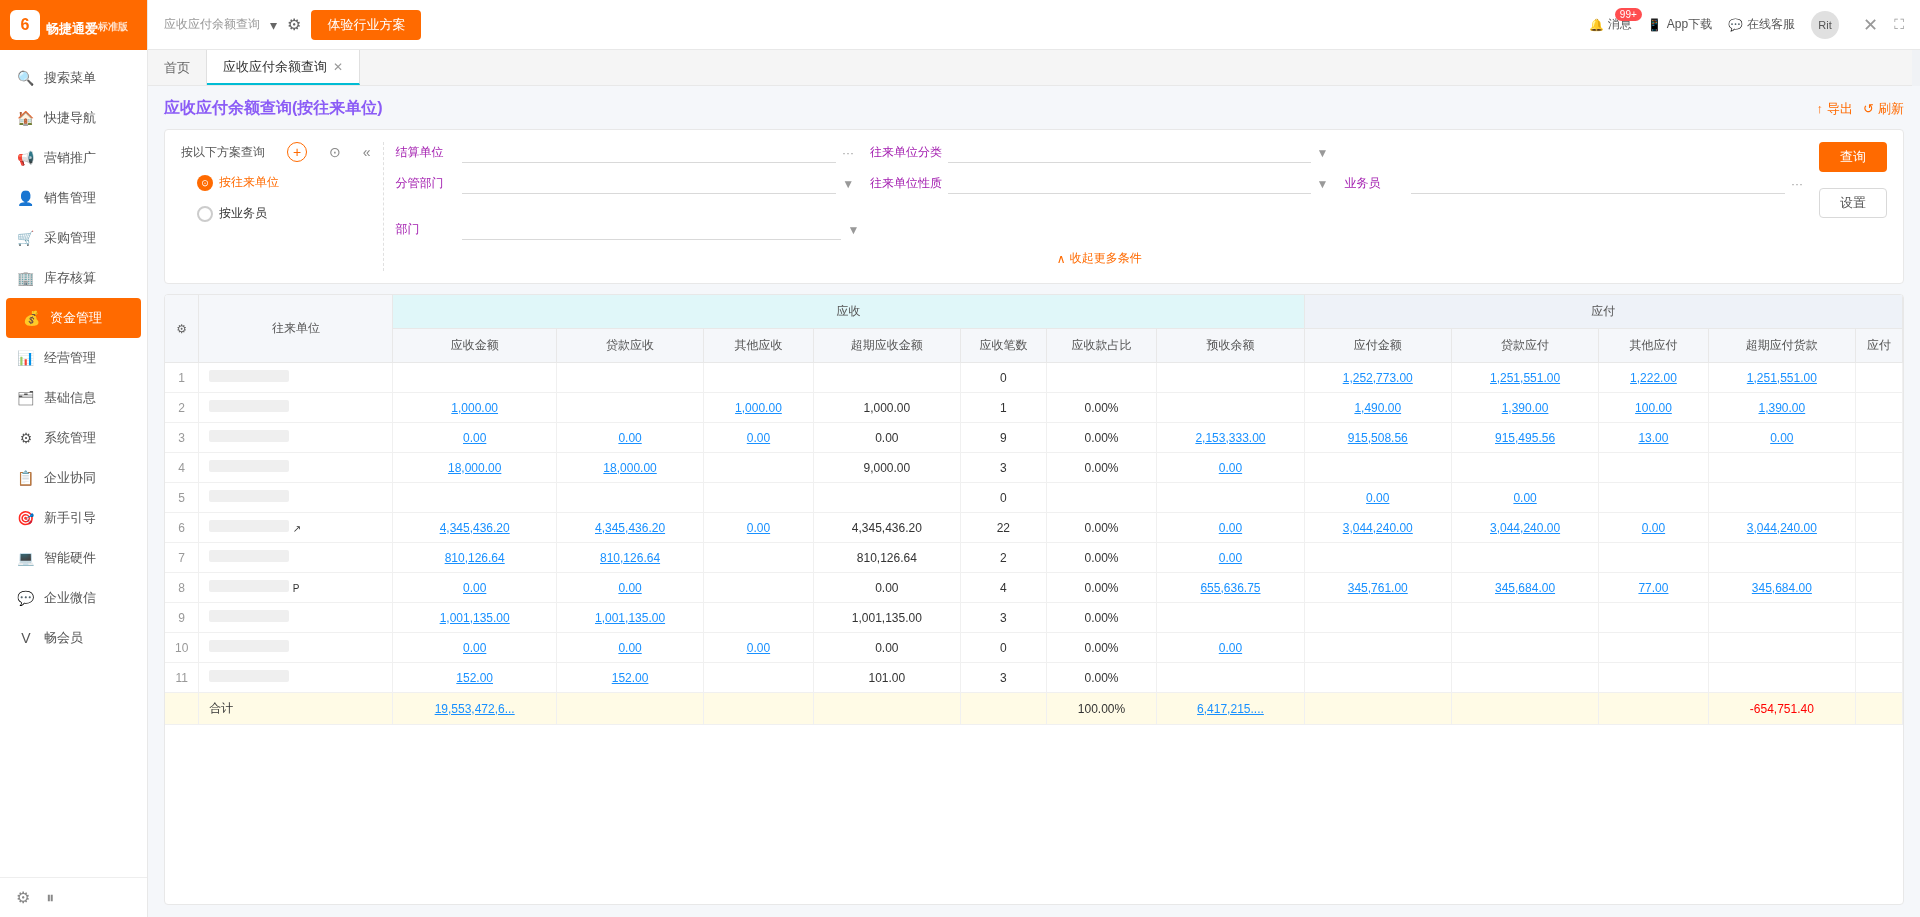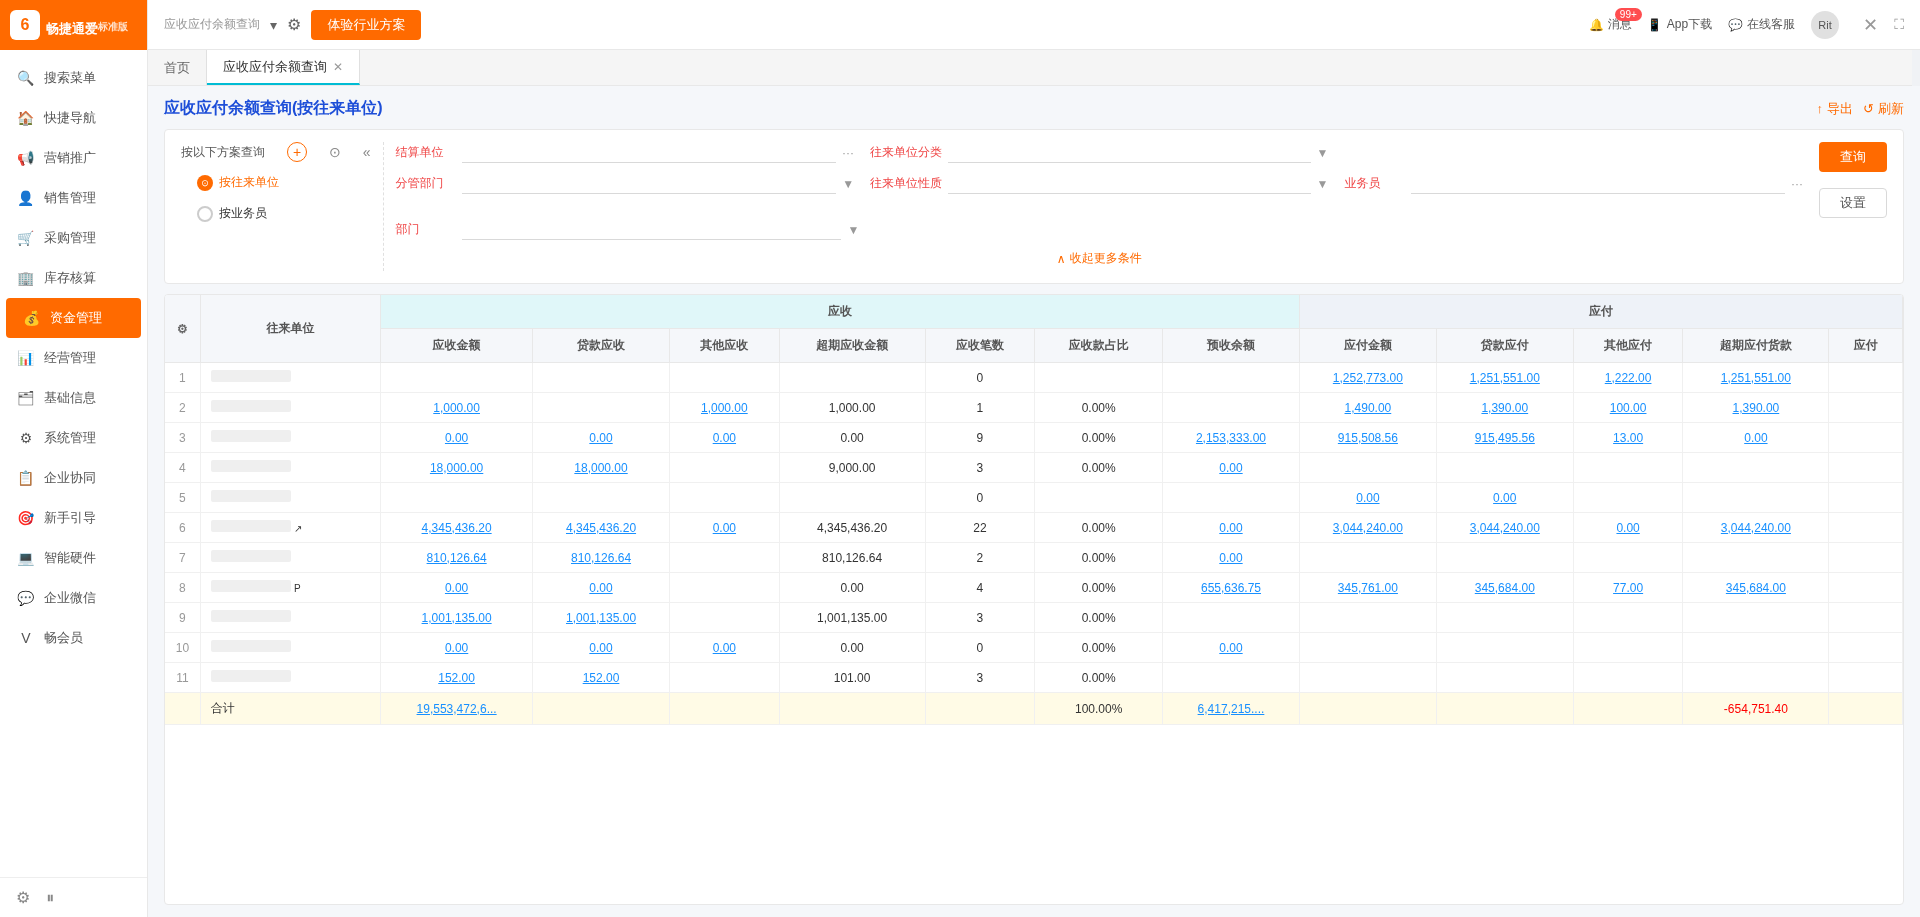--- a/index.html
+++ b/index.html
@@ -69,56 +69,56 @@
 
     
     .main-content {
       position: fixed; left: 148px; top: 86px; right: 0; bottom: 0; overflow: hidden;
       background: #f5f7fa;
     }
     .page-container { padding: 12px 16px; height: 100%; display: flex; flex-direction: column; }
 
     
     .page-header { display: flex; align-items: center; justify-content: space-between; margin-bottom: 10px; }
-    .page-title { font-size: 16px; font-weight: bold; color: #1d4ed8; }
+    .page-title { font-size: 16px; font-weight: bold; color: #8b5cf6; }
     .page-actions { display: flex; gap: 10px; }
     .btn-export, .btn-refresh {
       display: flex; align-items: center; gap: 4px; cursor: pointer; color: #ff6a00; font-size: 13px; background: none; border: none; font-family: inherit;
     }
 
     
     .filter-panel {
       background: #fff; border-radius: 4px; padding: 12px 16px; margin-bottom: 10px;
       border: 1px solid #e8e8e8;
     }
     .filter-btn { cursor: pointer; color: #ff6a00; font-size: 14px; border: 1px solid #ff6a00; border-radius: 50%; width: 20px; height: 20px; display: flex; align-items: center; justify-content: center; }
     .scheme-icon { width: 16px; height: 16px; background: #ff6a00; border-radius: 50%; display: flex; align-items: center; justify-content: center; color: #fff; font-size: 10px; }
     .filter-schemes { display: flex; flex-direction: column; gap: 6px; margin-left: 8px; }
     .scheme-option { display: flex; align-items: center; gap: 6px; cursor: pointer; padding: 4px 8px; border-radius: 4px; font-size: 12px; }
     .scheme-option.active { color: #ff6a00; }
-    .field-label { color: #ef4444; font-size: 12px; min-width: 60px; }
+    .field-label { color: #a21caf; font-size: 12px; min-width: 60px; }
     .field-input {
       flex: 1; border: none; border-bottom: 1px solid #d9d9d9; padding: 4px 6px; font-size: 12px; font-family: inherit; outline: none; background: transparent;
     }
     .field-dots { color: #999; cursor: pointer; }
     .field-dropdown { color: #999; cursor: pointer; }
     .collapse-btn {
       display: flex; align-items: center; gap: 4px; cursor: pointer; color: #ff6a00; font-size: 12px; justify-content: center; padding: 4px;
     }
 
     
     .query-btns { display: flex; flex-direction: column; gap: 16px; margin-left: auto; }
     .btn-query { background: #ff6a00; color: #fff; border: none; padding: 6px 20px; border-radius: 4px; cursor: pointer; font-size: 13px; font-family: inherit; }
     .btn-setting { background: #fff; color: #555; border: 1px solid #d9d9d9; padding: 5px 20px; border-radius: 4px; cursor: pointer; font-size: 13px; font-family: inherit; }
 
     
     .table-container { flex: 1; overflow: auto; background: #fff; border: 1px solid #e8e8e8; border-radius: 4px; }
     table { width: 100%; border-collapse: collapse; font-size: 12px; }
     th {
-      background: #f5f7fa; padding: 8px 12px; text-align: center; font-weight: 700; color: #555;
+      background: #f5f7fa; padding: 8px 2px; text-align: center; font-weight: 400; color: #555;
       border-bottom: 1px solid #e8e8e8; border-right: 1px solid #e8e8e8; white-space: nowrap;
       position: sticky; top: 0; z-index: 10;
     }
     td {
       padding: 7px 10px; border-bottom: 1px solid #f0f0f0; border-right: 1px solid #f0f0f0; text-align: center; color: #333;
     }
     td.link { color: #1890ff; text-decoration: underline; cursor: pointer; }
     td.name { text-align: left; color: #333; }
     .th-group { background: #eef2f8; }
     .footer-row td { background: #fffbe6; font-weight: 500; }

